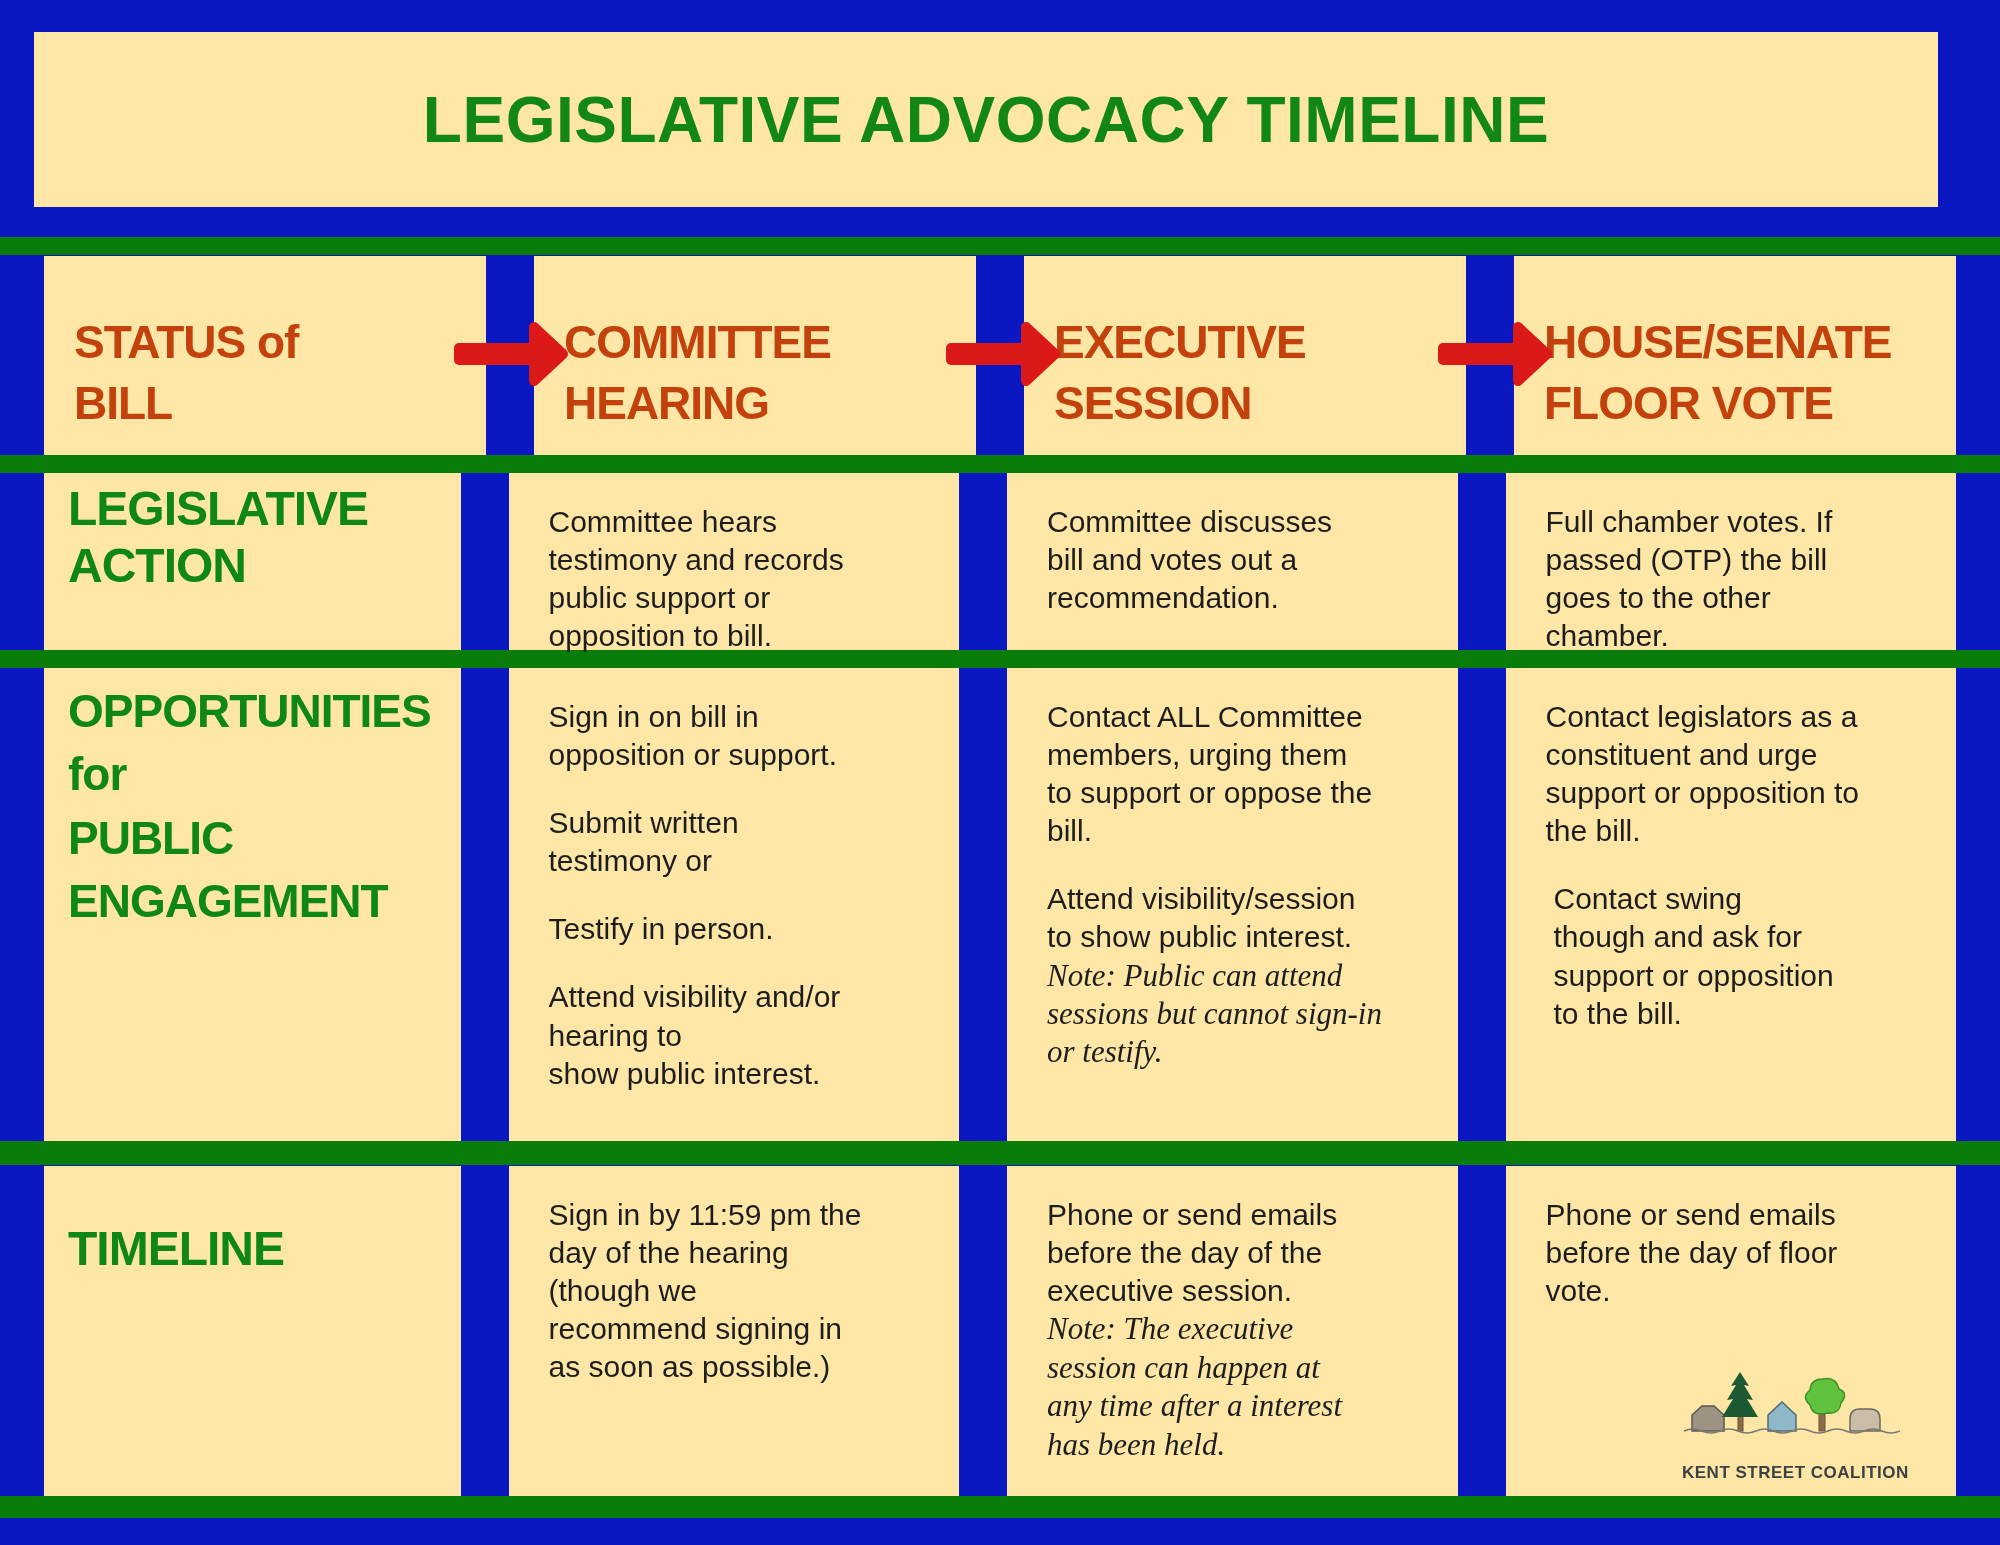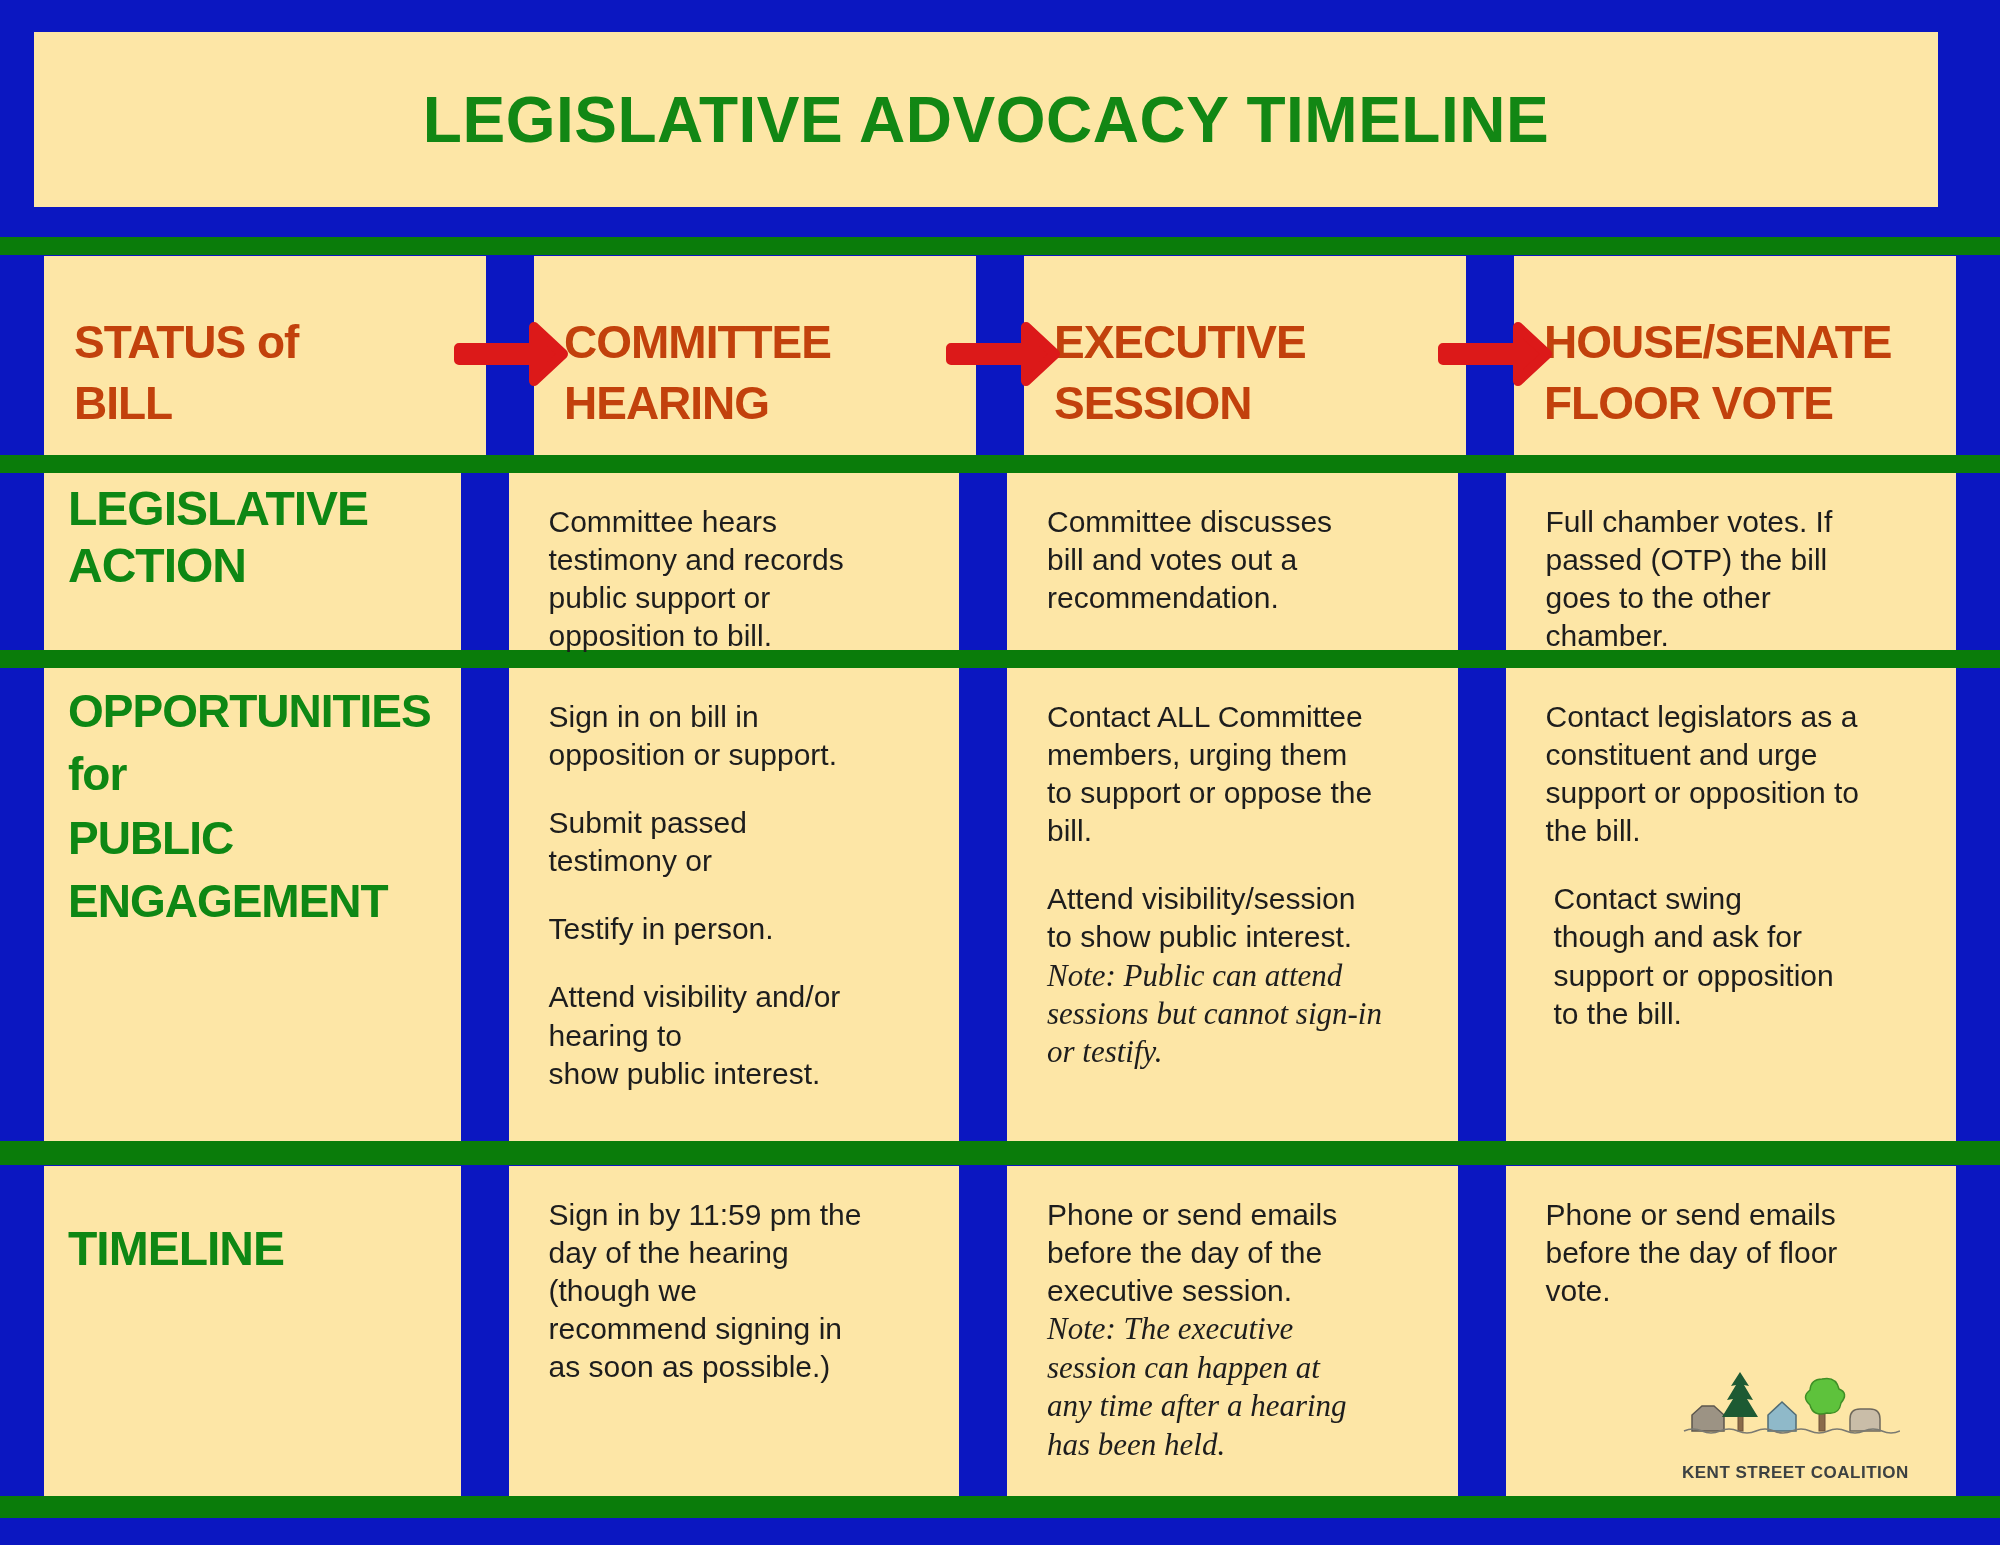--- a/index.html
+++ b/index.html
@@ -119,21 +119,21 @@
   <div class="row row-engage">
     <div class="cell label-cell">
       <div class="label-text">OPPORTUNITIES
 for
 PUBLIC
 ENGAGEMENT</div>
     </div>
     <div class="cell body-cell">
       <p>Sign in on bill in
 opposition or support.</p>
-      <p>Submit passed
+      <p>Submit written
 testimony or</p>
       <p>Testify in person.</p>
       <p>Attend visibility and/or
 hearing to
 show public interest.</p>
     </div>
     <div class="cell body-cell">
       <p>Contact ALL Committee
 members, urging them
 to support or oppose the
@@ -166,21 +166,21 @@
 (though we
 recommend signing in
 as soon as possible.)</p>
     </div>
     <div class="cell body-cell">
       <p class="tight">Phone or send emails
 before the day of the
 executive session.</p>
       <p class="note">Note: The executive
 session can happen at
-any time after a hearing
+any time after a interest
 has been held.</p>
     </div>
     <div class="cell body-cell">
       <p>Phone or send emails
 before the day of floor
 vote.</p>
       <div class="logo">
         <svg width="218" height="84" viewBox="0 0 218 84">
 
           <path d="M10 64 V48 L20 39 H32 L42 48 V64 Z" fill="#9c9384" stroke="#5c574e" stroke-width="1.5"></path>

